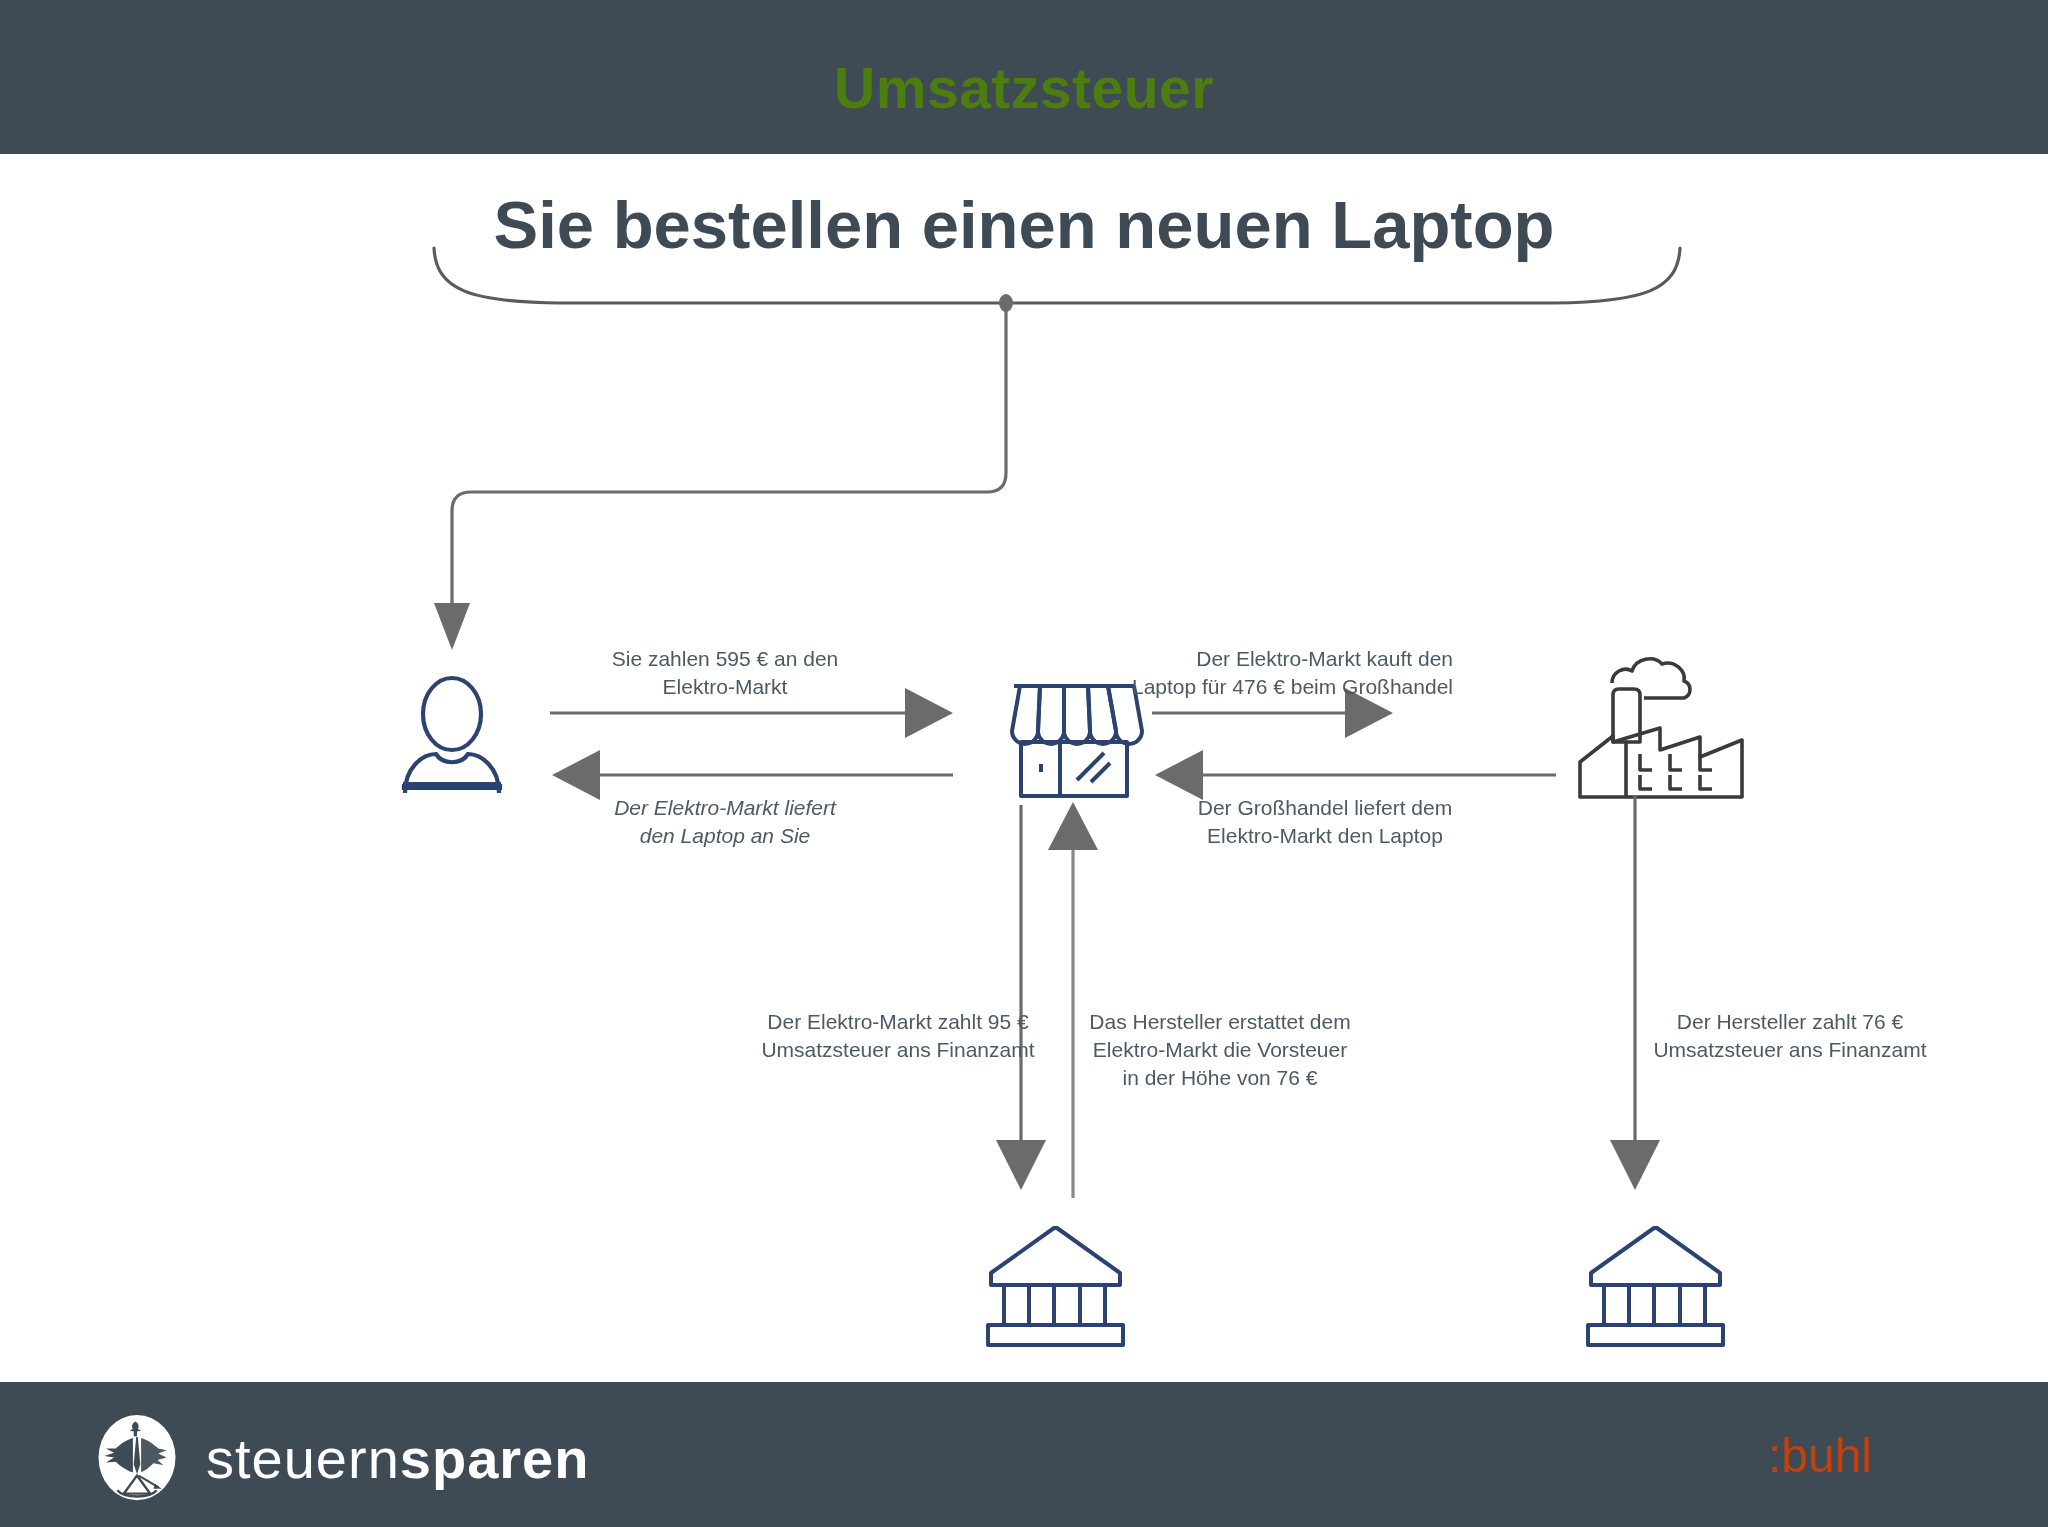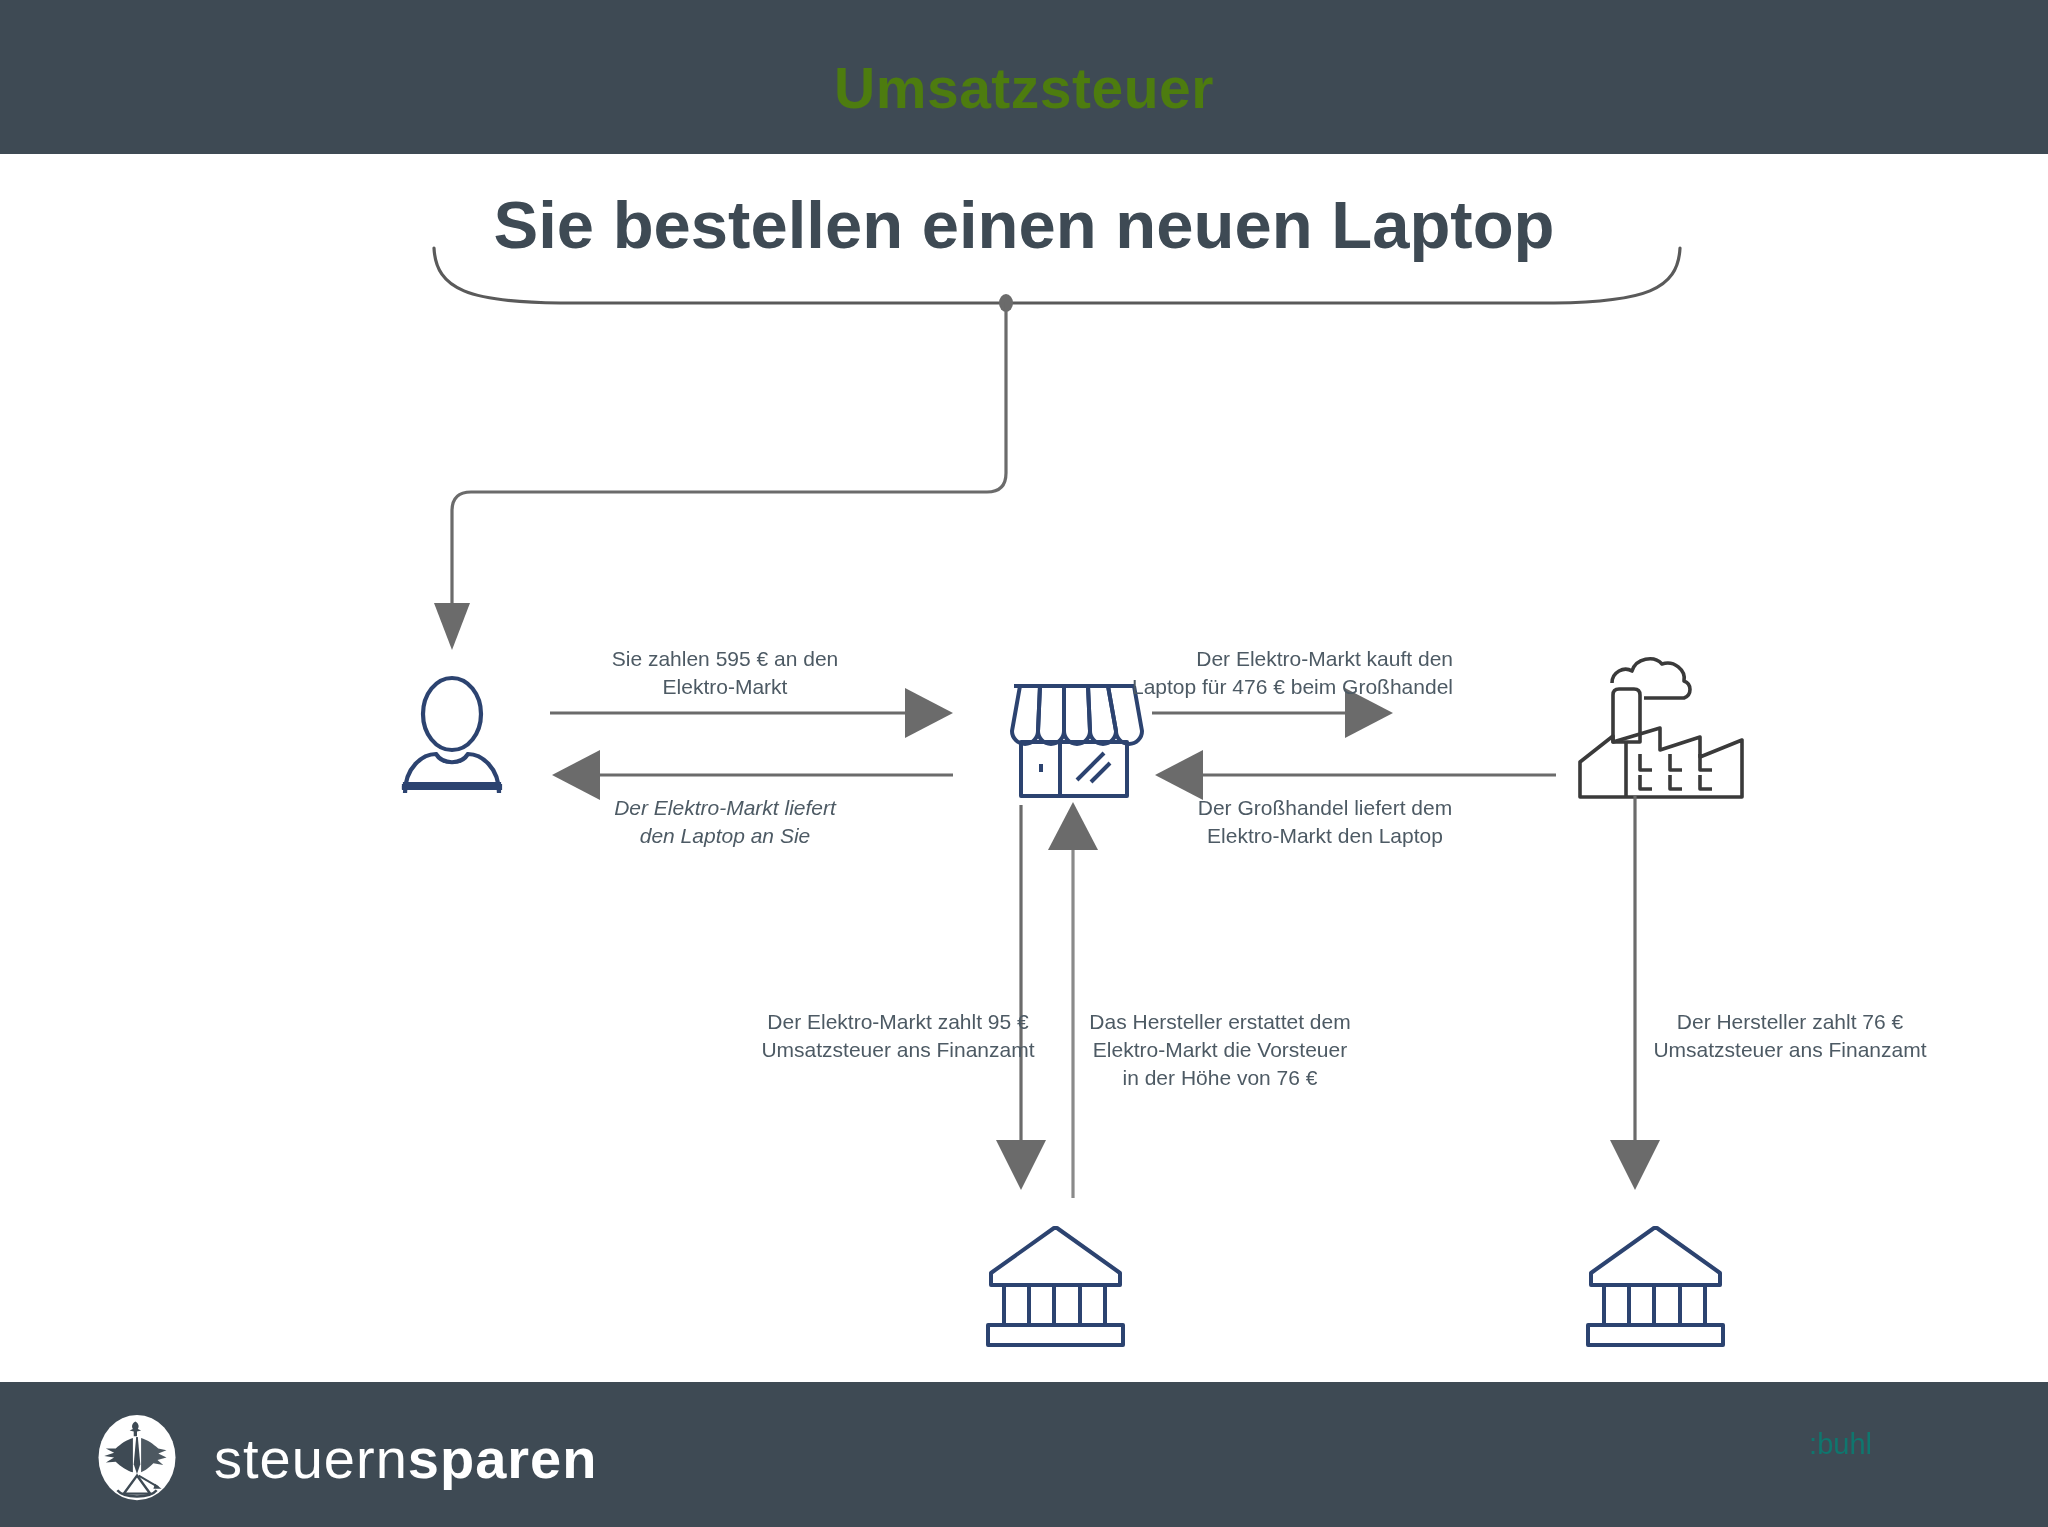--- a/index.html
+++ b/index.html
@@ -87,37 +87,37 @@
     left: 0; top: 1382px;
     width: 2048px;
     height: 145px;
     background: #3e4a54;
   }
   .brand-left {
     position: absolute;
     left: 96px; top: 1415px;
     display: flex;
     align-items: center;
-    gap: 36px;
+    gap: 28px;
   }
   .brand-eagle { width: 82px; height: 86px; display:block; }
   .brand-word {
     color: #ffffff;
     font-size: 56px;
     letter-spacing: 1px;
     font-family: "Liberation Sans", sans-serif;
     white-space: nowrap;
   }
   .brand-word .w-light { font-weight: 300; }
   .brand-word .w-bold  { font-weight: bold; }
   .brand-right {
     position: absolute;
     right: 176px; top: 1428px;
-    color: #0f766e;
-    font-size: 29px;
+    color: #c2410c;
+    font-size: 48px;
     font-family: "Liberation Sans", sans-serif;
     white-space: nowrap;
   }
 </style>
 </head>
 <body>
 
 <div id="page">
 
   <div class="header-bar"></div>

